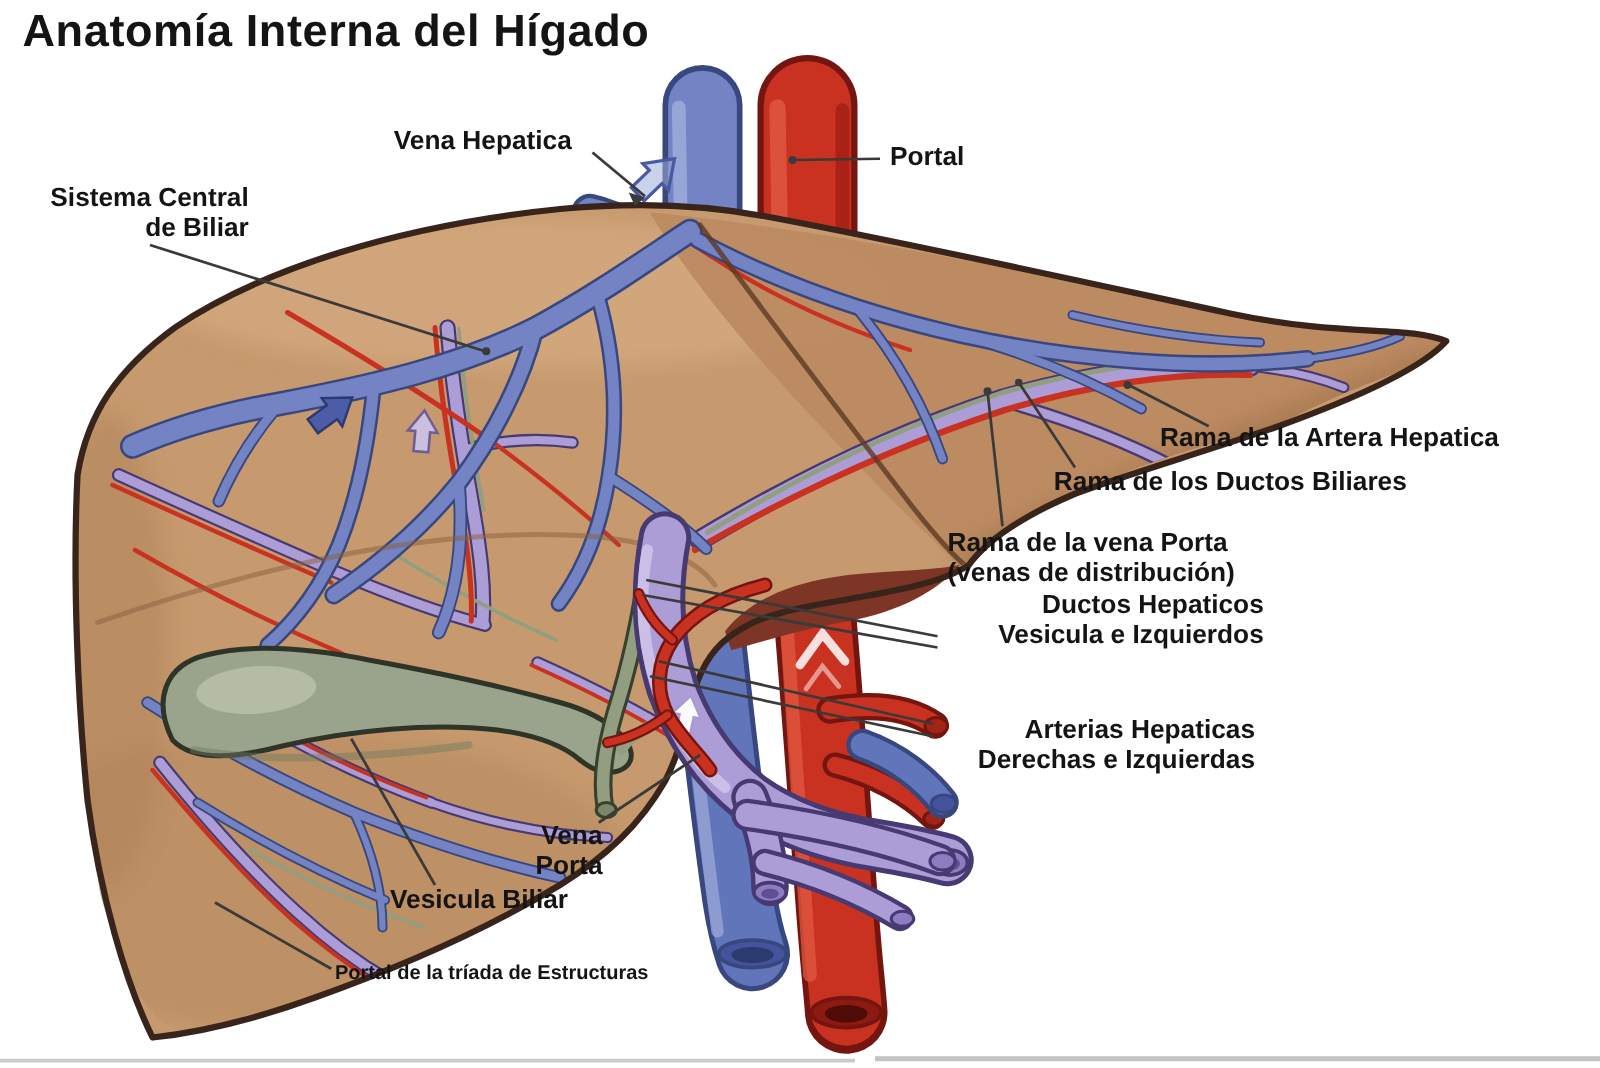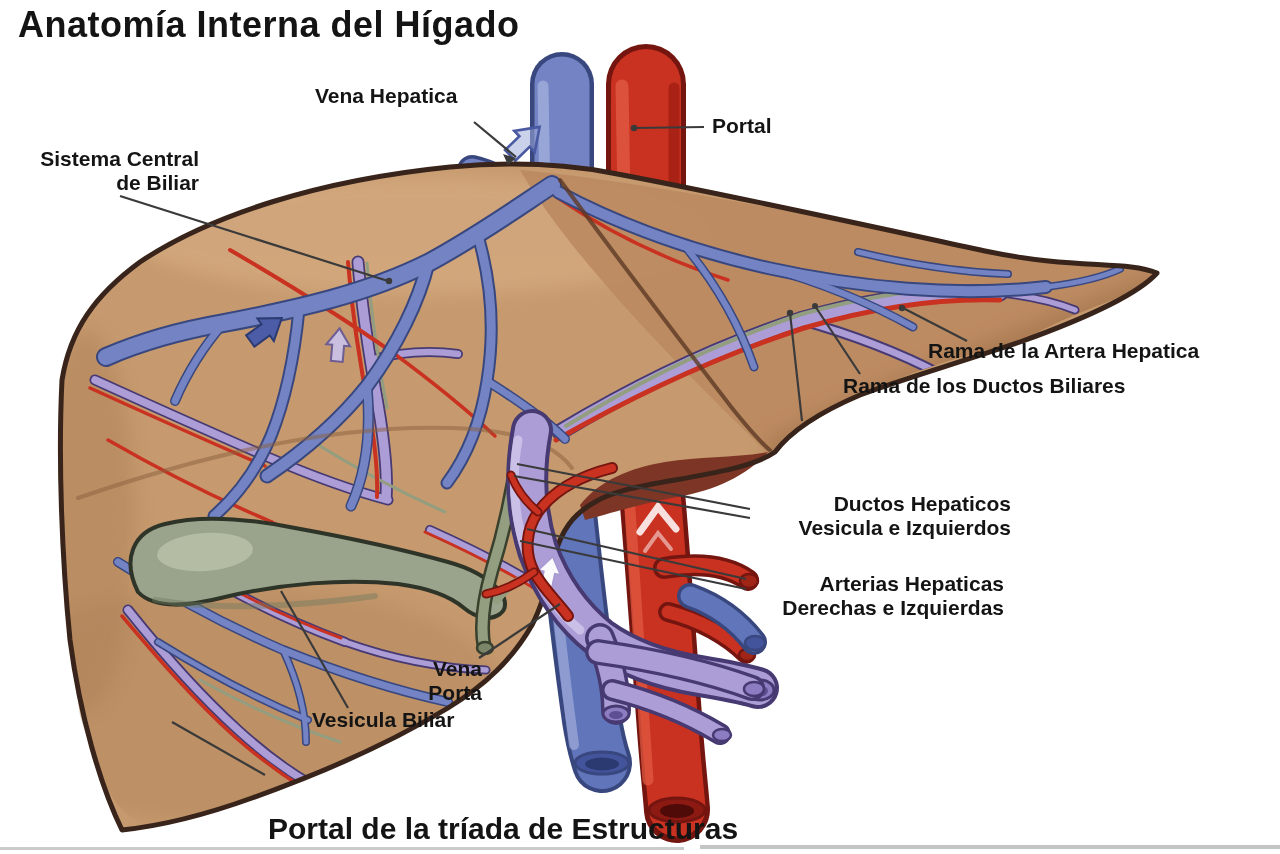--- a/index.html
+++ b/index.html
@@ -278,36 +278,40 @@
     <path class="leader" d="M348,708 L281,591"></path>
     <path class="leader" d="M265,775 L172,722"></path>
   </g>
 
   <rect x="0" y="847" width="684" height="3" fill="var(--page-rule)"></rect>
   <rect x="700" y="845" width="580" height="4" fill="#c4c4c4"></rect>
 </svg>
 
 <h1 class="title">Anatomía Interna del Hígado</h1>
 
-<div class="lbl" style="left:315px;top:84px">Vena Hepatica</div>
+<div class="lbl" style="left:315px;top:101px">Vena Hepatica</div>
 <div class="lbl" style="left:712px;top:114px">Portal</div>
 <div class="lbl center" style="left:15px;top:147px;width:184px">
   <span>Sistema Central</span>
   <span>de Biliar</span>
 </div>
 <div class="lbl" style="left:928px;top:339px">Rama de la Artera Hepatica</div>
 <div class="lbl" style="left:843px;top:374px">Rama de los Ductos Biliares</div>
-<div class="lbl center" style="left:753px;top:492px;width:258px">
+<div class="lbl" style="left:758px;top:423px">
+  <span>Rama de la vena Porta</span>
+  <span>(venas de distribución)</span>
+</div>
+<div class="lbl center" style="left:753px;top:472px;width:258px">
   <span>Ductos Hepaticos</span>
   <span>Vesicula e Izquierdos</span>
 </div>
 <div class="lbl center" style="left:746px;top:572px;width:258px">
   <span>Arterias Hepaticas</span>
   <span>Derechas e Izquierdas</span>
 </div>
 <div class="lbl center" style="left:414px;top:657px;width:68px">
   <span>Vena</span>
   <span>Porta</span>
 </div>
 <div class="lbl" style="left:312px;top:708px">Vesicula Biliar</div>
-<div class="lbl" style="left:268px;top:812px;font-size:30px">Portal de la tríada de Estructuras</div>
+<div class="lbl" style="left:268px;top:770px;font-size:16px">Portal de la tríada de Estructuras</div>
 
 </div>
 
 </body></html>

